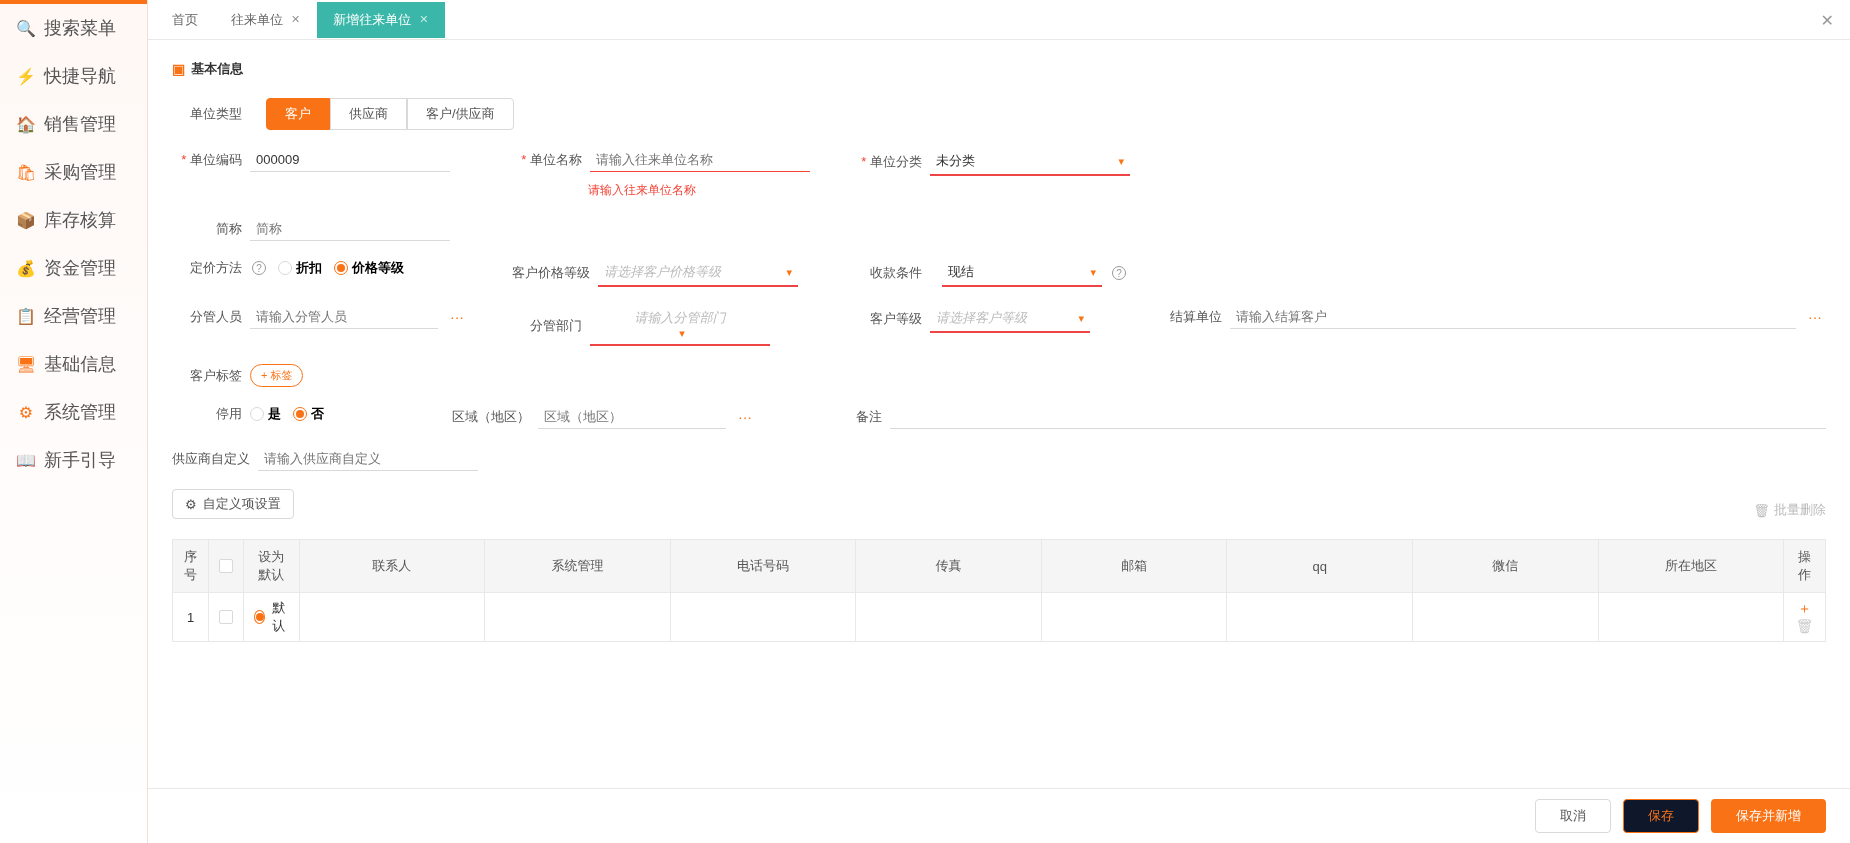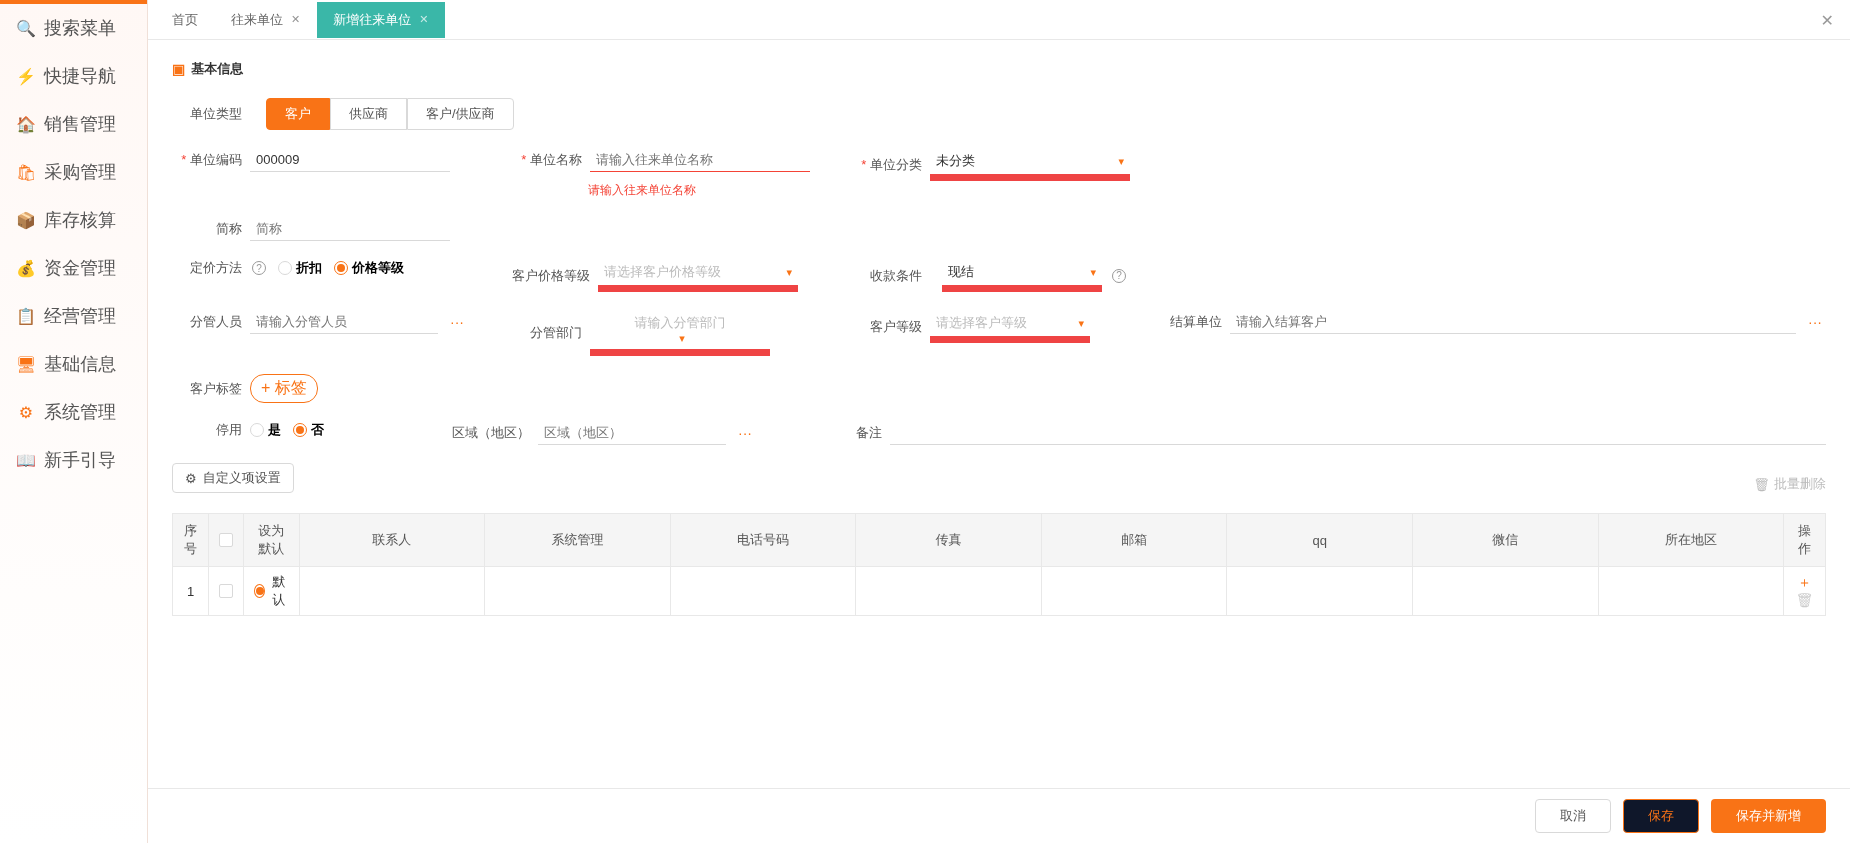--- a/index.html
+++ b/index.html
@@ -158,48 +158,48 @@
       color: #555;
     }
     .type-btn:first-child { border-radius: 4px 0 0 4px; }
     .type-btn:last-child { border-radius: 0 4px 4px 0; }
     .type-btn.active { background: #f97316; color: #fff; border-color: #f97316; }
 
     
     .select-wrapper {
       display: flex;
       align-items: center;
-      border-bottom: 7px solid #ef4444;
+      border-bottom: 2px solid #ef4444;
       min-width: 160px;
       padding: 4px 6px;
       cursor: pointer;
       position: relative;
     }
     .select-value { flex: 1; color: #333; }
-    .select-placeholder { color: #bbb; flex: 1; }
+    .select-placeholder { color: #bbb; flex: 1; font-style: italic; }
     .select-arrow { color: #f97316; font-size: 11px; margin-left: 4px; }
 
     
     .radio-group { display: flex; align-items: center; gap: 12px; font-weight: bold; }
     .radio-item { display: flex; align-items: center; gap: 4px; cursor: pointer; }
     .radio-outer {
       width: 14px; height: 14px; border-radius: 50%;
       border: 1px solid #d9d9d9;
       display: flex; align-items: center; justify-content: center;
     }
     .radio-outer.checked { border-color: #f97316; }
     .radio-inner { width: 8px; height: 8px; border-radius: 50%; background: #f97316; }
 
     
     .tag-btn {
       border: 1px solid #f97316;
       color: #f97316;
       border-radius: 14px;
       padding: 3px 10px;
-      font-size: 16px;
+      font-size: 11px;
       cursor: pointer;
       background: #fff;
       display: inline-flex;
       align-items: center;
       gap: 4px;
     }
 
     
     .ellipsis-btn {
       color: #f97316;
@@ -506,20 +506,26 @@
         <span class="form-label">区域（地区）</span>
         <input class="form-input" type="text" placeholder="区域（地区）" style="min-width: 180px;">
         <span class="ellipsis-btn">···</span>
       </div>
       <div class="form-group" style="flex:1;">
         <span class="form-label">备注</span>
         <input class="form-input" type="text" style="flex: 1 1 0%;">
       </div>
     </div>
 
+    <div class="form-row">
+      <div class="form-group" style="flex:0 0 400px;">
+        <span class="form-label">供应商自定义</span>
+        <input class="form-input" type="text" placeholder="请输入供应商自定义" style="min-width: 220px;">
+      </div>
+    </div>
 
     <div class="table-section">
       <div style="display:flex; justify-content:space-between; align-items:center; margin-bottom:8px;">
         <button class="custom-settings-btn">
           <span>⚙</span>
           <span>自定义项设置</span>
         </button>
         <div class="batch-delete-btn">
           <span>🗑</span>
           <span>批量删除</span>

